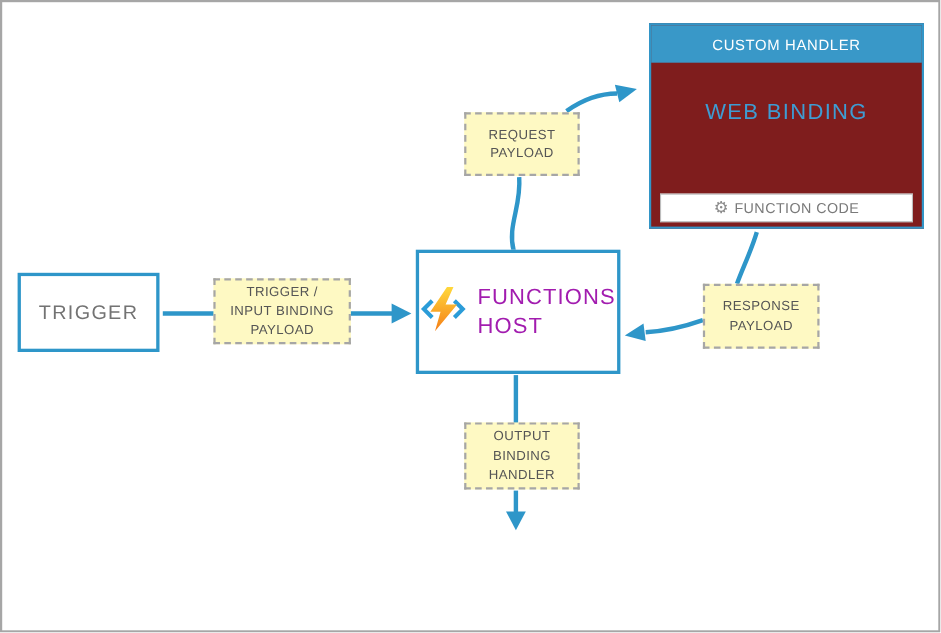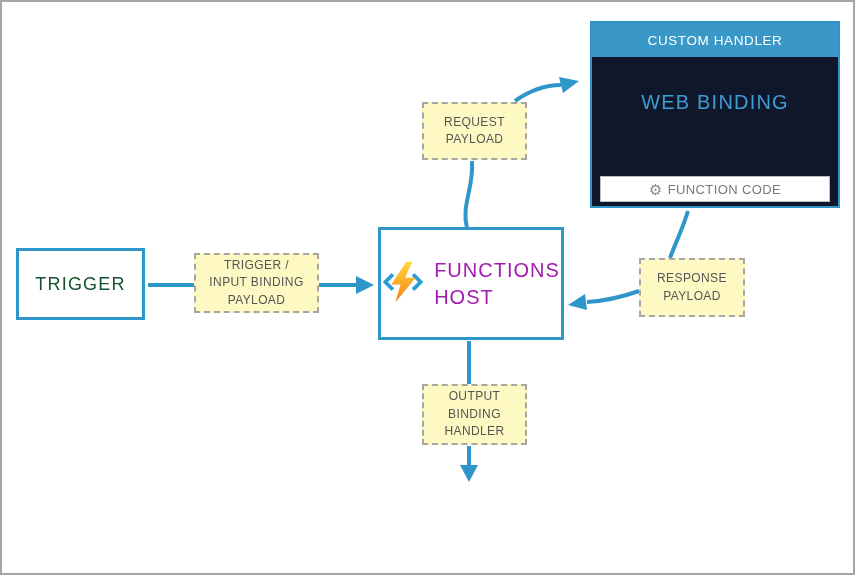--- a/index.html
+++ b/index.html
@@ -15,21 +15,21 @@
   .layer{position:absolute;left:0;top:0;z-index:1;}
   .node{
     position:absolute;
     box-sizing:border-box;
     background:#ffffff;
     border:3px solid #2E96C9;
     display:flex;align-items:center;justify-content:center;
     z-index:2;
   }
   .node-label{
-    color:#14532d;
+    color:#737373;
     font-size:18px;
     letter-spacing:1.2px;
     white-space:pre-line;
     text-align:left;
   }
   .dashed{
     position:absolute;
     box-sizing:border-box;
     background:#fef9c3;
     border:2px dashed #a6a6a6;
@@ -41,21 +41,21 @@
     font-size:12px;
     line-height:1.45;
     letter-spacing:0.4px;
     white-space:pre-line;
     text-align:center;
   }
   .custom-handler{
     position:absolute;
     left:588px;top:19px;width:250px;height:187px;
     box-sizing:border-box;
-    background:#0f172a;
+    background:#7f1d1d;
     border:2px solid #3295C7;
     z-index:2;
   }
   .ch-header{
     height:34px;
     background:#3998C8;
     color:#ffffff;
     display:flex;align-items:center;justify-content:center;
     font-size:13.5px;
     letter-spacing:0.6px;

